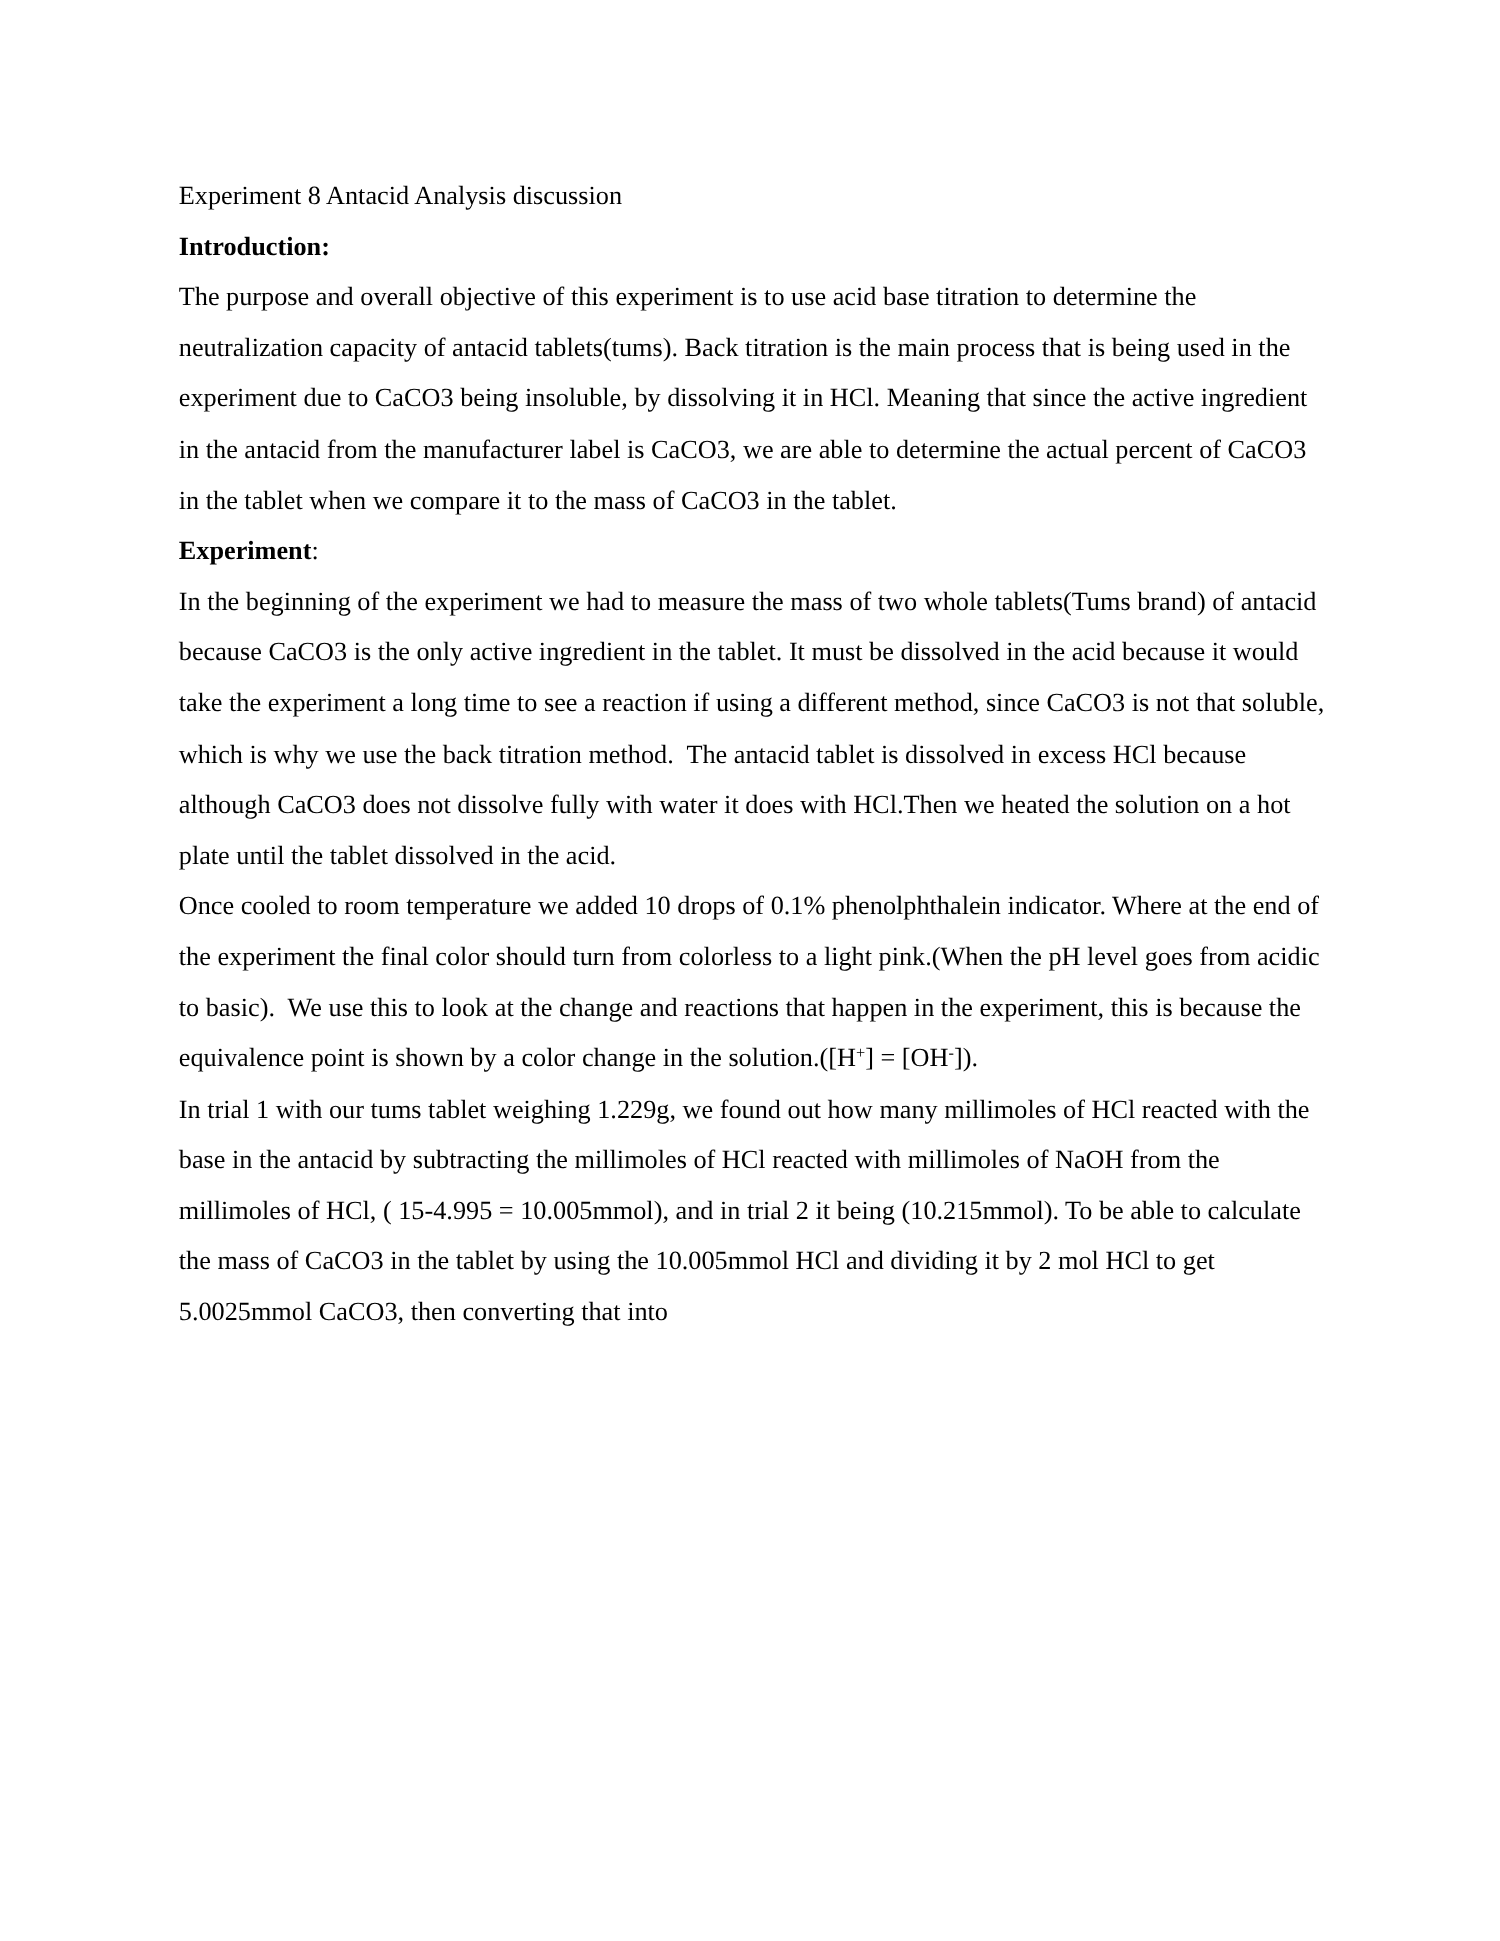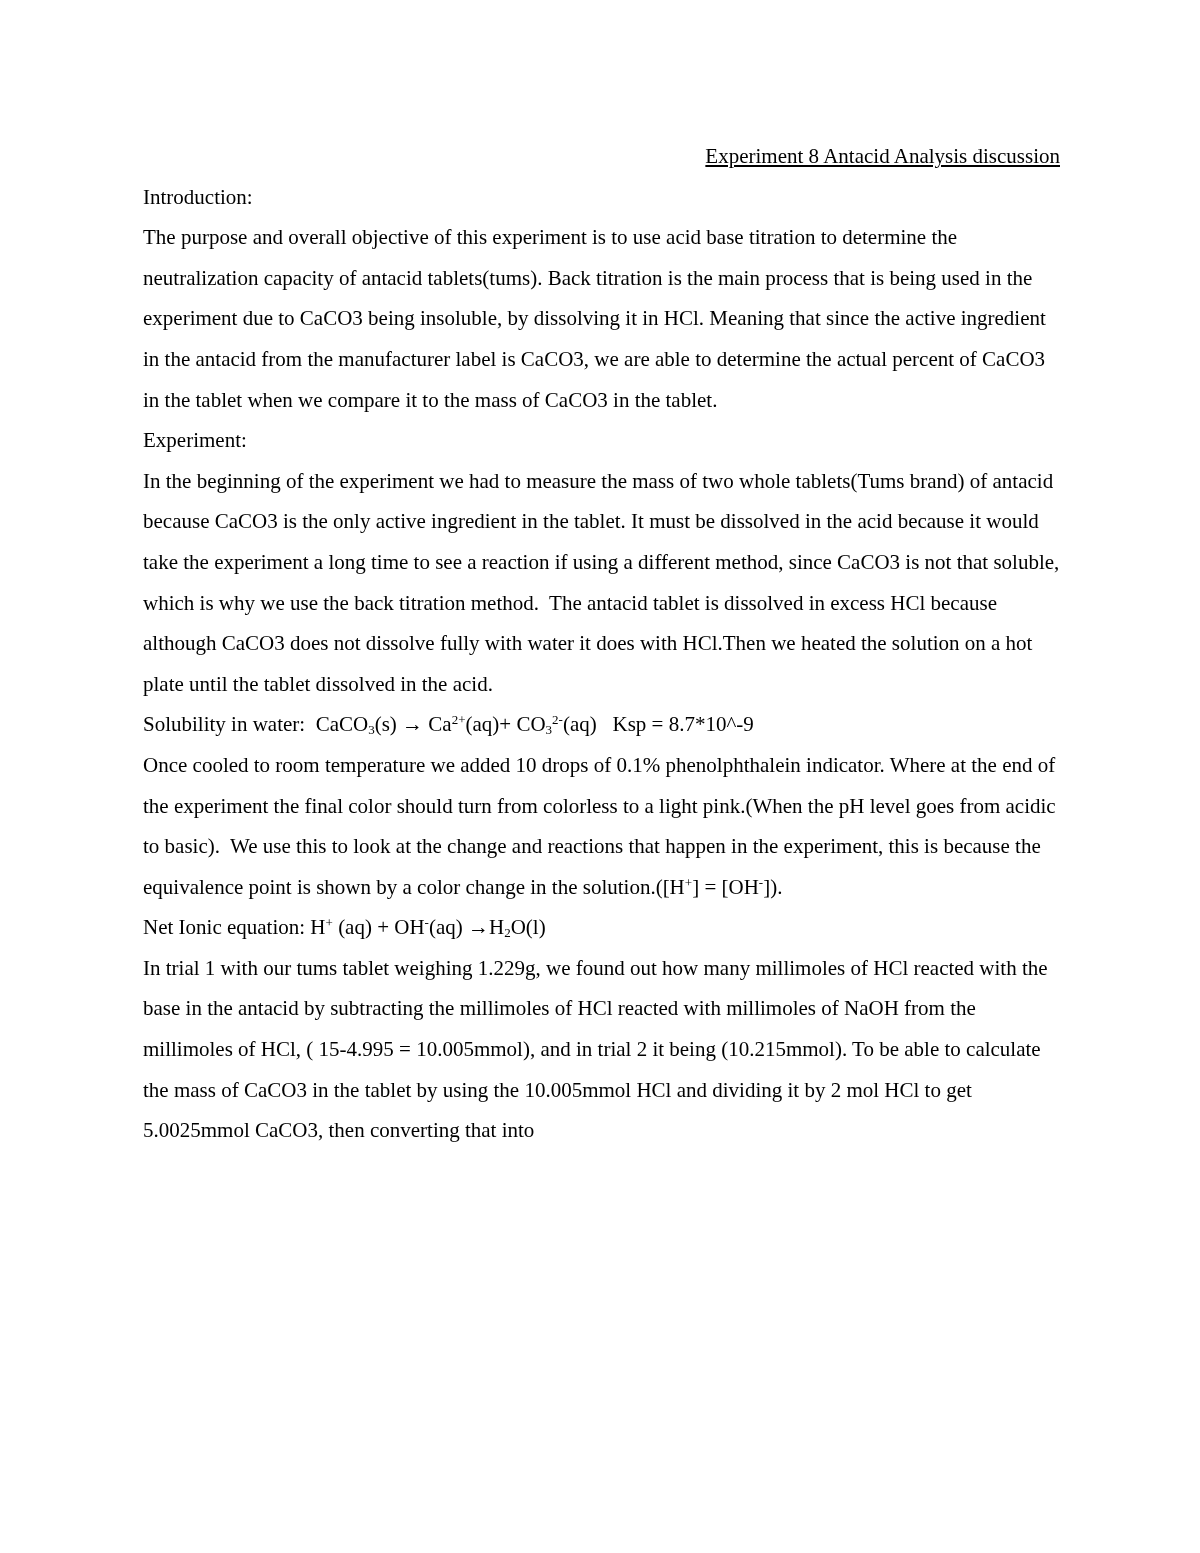--- a/index.html
+++ b/index.html
@@ -24,42 +24,39 @@
     line-height: 40.6px;
     color: #000000;
   }
   .content p {
     margin: 0;
     padding: 0;
     white-space: pre-wrap;
     text-align: left;
   }
   .content p.title {
-    text-align: right;
-    text-decoration: underline;
+    text-align: left;
   }
   .content b {
-    font-weight: normal;
+    font-weight: bold;
     margin-top: 20px;
   }
   .content sub, .content sup {
     font-size: 13px;
     line-height: 0;
   }
   .content sup { vertical-align: 7px; }
   .content sub { vertical-align: -3px; }
 </style>
 </head>
 <body>
 
 <div class="page">
   <div class="content">
       <p class="title">Experiment 8 Antacid Analysis discussion</p>
       <p class="heading"><b>Introduction:</b></p>
       <p class="para">The purpose and overall objective of this experiment is to use acid base titration to determine the neutralization capacity of antacid tablets(tums). Back titration is the main process that is being used in the experiment due to CaCO3 being insoluble, by dissolving it in HCl. Meaning that since the active ingredient in the antacid from the manufacturer label is CaCO3, we are able to determine the actual percent of CaCO3 in the tablet when we compare it to the mass of CaCO3 in the tablet.</p>
       <p class="heading"><b>Experiment</b>:</p>
       <p class="para">In the beginning of the experiment we had to measure the mass of two whole tablets(Tums brand) of antacid because CaCO3 is the only active ingredient in the tablet. It must be dissolved in the acid because it would take the experiment a long time to see a reaction if using a different method, since CaCO3 is not that soluble, which is why we use the back titration method.  The antacid tablet is dissolved in excess HCl because although CaCO3 does not dissolve fully with water it does with HCl.Then we heated the solution on a hot plate until the tablet dissolved in the acid.</p>
-      <p class="equation">Solubility in water:  CaCO<sub>3</sub>(s) → Ca<sup>2+</sup>(aq)+ CO<sub>3</sub><sup>2-</sup>(aq)   Ksp = 8.7*10^-9</p>
       <p class="para">Once cooled to room temperature we added 10 drops of 0.1% phenolphthalein indicator. Where at the end of the experiment the final color should turn from colorless to a light pink.(When the pH level goes from acidic to basic).  We use this to look at the change and reactions that happen in the experiment, this is because the equivalence point is shown by a color change in the solution.([H<sup>+</sup>] = [OH<sup>-</sup>]).</p>
-      <p class="equation">Net Ionic equation: H<sup>+</sup> (aq) + OH<sup>-</sup>(aq) →H<sub>2</sub>O(l)</p>
       <p class="para">In trial 1 with our tums tablet weighing 1.229g, we found out how many millimoles of HCl reacted with the base in the antacid by subtracting the millimoles of HCl reacted with millimoles of NaOH from the millimoles of HCl, ( 15-4.995 = 10.005mmol), and in trial 2 it being (10.215mmol). To be able to calculate the mass of CaCO3 in the tablet by using the 10.005mmol HCl and dividing it by 2 mol HCl to get 5.0025mmol CaCO3, then converting that into</p>
     </div>
 </div>
 
 </body></html>

